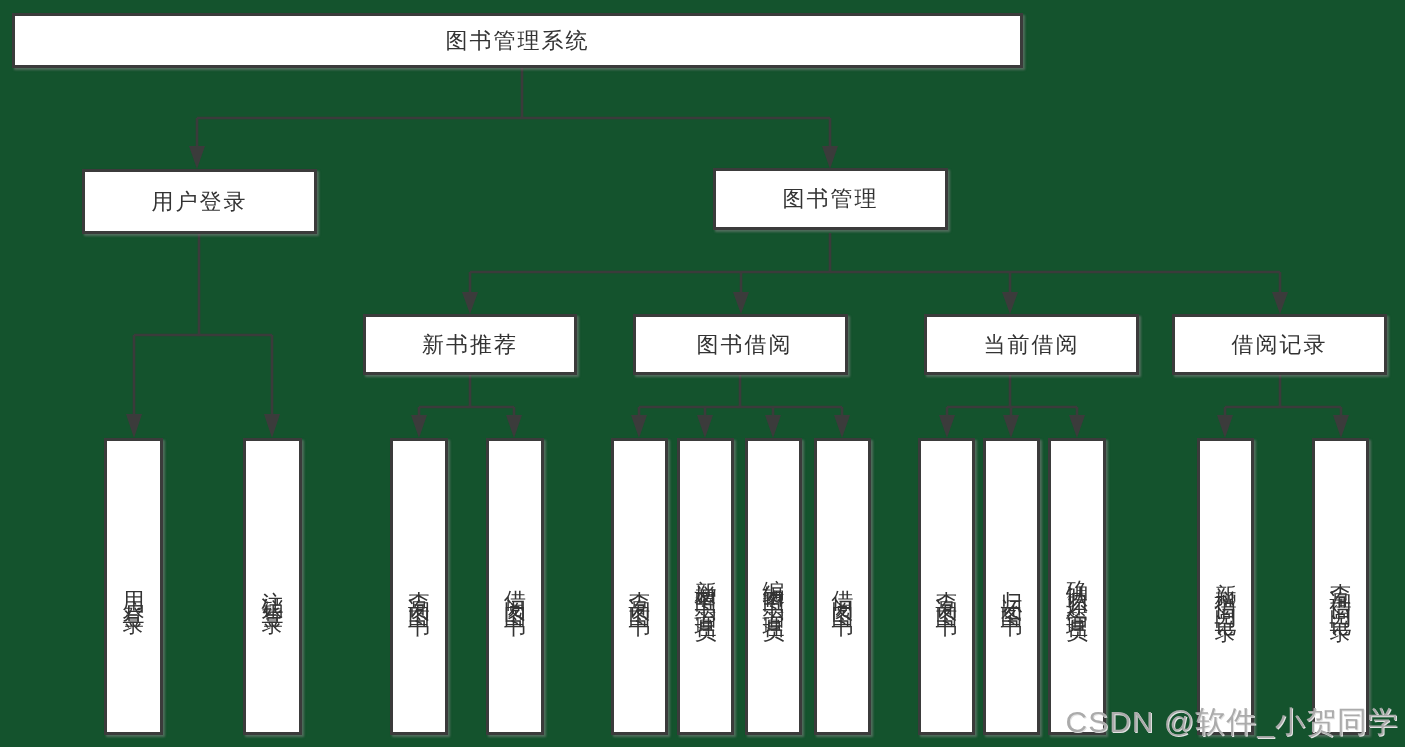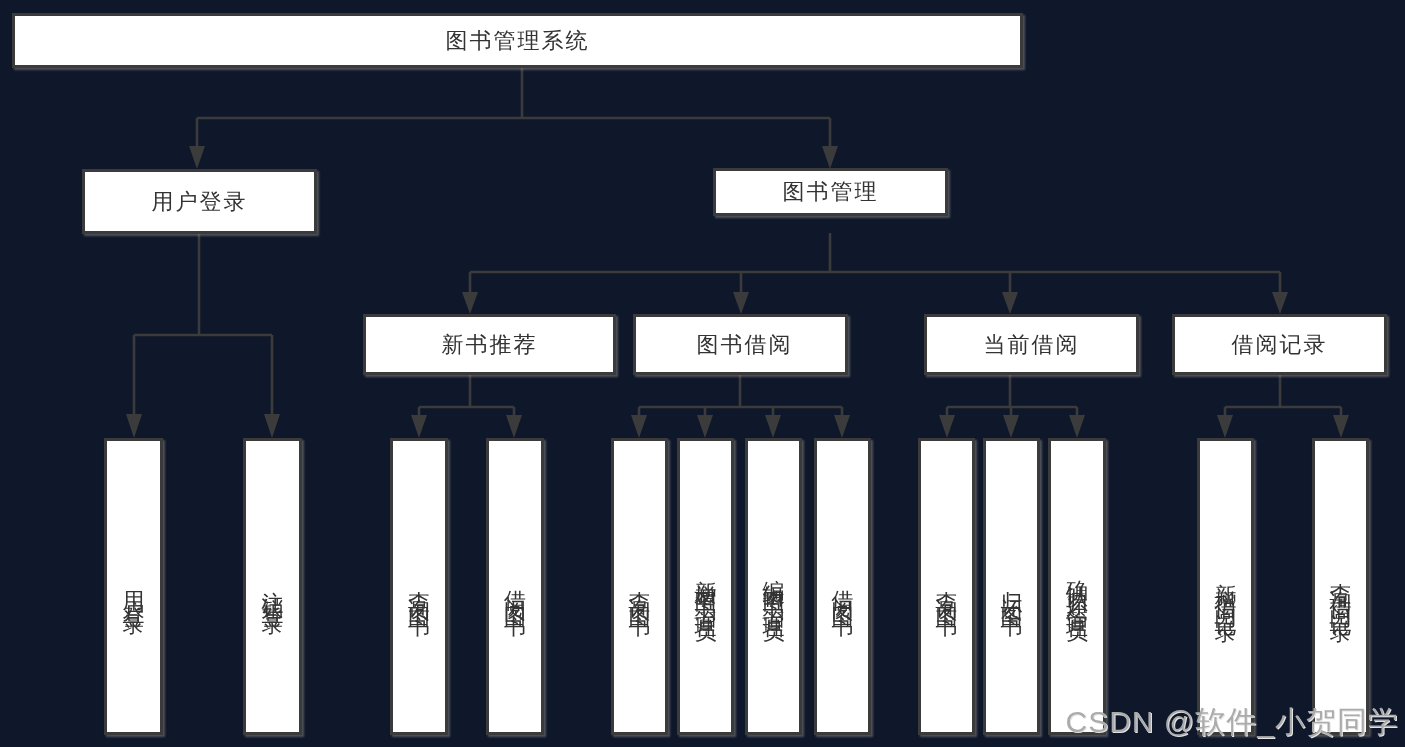--- a/index.html
+++ b/index.html
@@ -1,20 +1,20 @@
 <!DOCTYPE html>
 <html><head>
 <meta charset="utf-8">
 <style>
   html, body { margin: 0; padding: 0; background: #fff; }
   .canvas {
     position: relative;
     width: 1405px;
     height: 747px;
-    background: #0f172a;
+    background: #14532d;
     font-family: "Liberation Sans", "DejaVu Sans", sans-serif;
     overflow: hidden;
   }
   .wires {
     position: absolute;
     left: 0; top: 0;
     width: 1405px; height: 747px;
     pointer-events: none;
   }
   .node {
@@ -112,25 +112,25 @@
     </g>
   </svg>
 
   <div class="node" style="left:12px; top:13px; width:1011px; height:55px;">
     <span>图书管理系统</span>
   </div>
 
   <div class="node" style="left:82px; top:169px; width:235px; height:65px;">
     <span>用户登录</span>
   </div>
-  <div class="node" style="left:713px; top:168px; width:235px; height:48px;">
+  <div class="node" style="left:713px; top:168px; width:235px; height:62px;">
     <span>图书管理</span>
   </div>
 
-  <div class="node" style="left:363px; top:314px; width:253px; height:61px;">
+  <div class="node" style="left:363px; top:314px; width:214px; height:61px;">
     <span>新书推荐</span>
   </div>
   <div class="node" style="left:633px; top:314px; width:215px; height:61px;padding-left:8px;">
     <span>图书借阅</span>
   </div>
   <div class="node" style="left:924px; top:314px; width:215px; height:61px;">
     <span>当前借阅</span>
   </div>
   <div class="node" style="left:1172px; top:314px; width:215px; height:61px;">
     <span>借阅记录</span>

